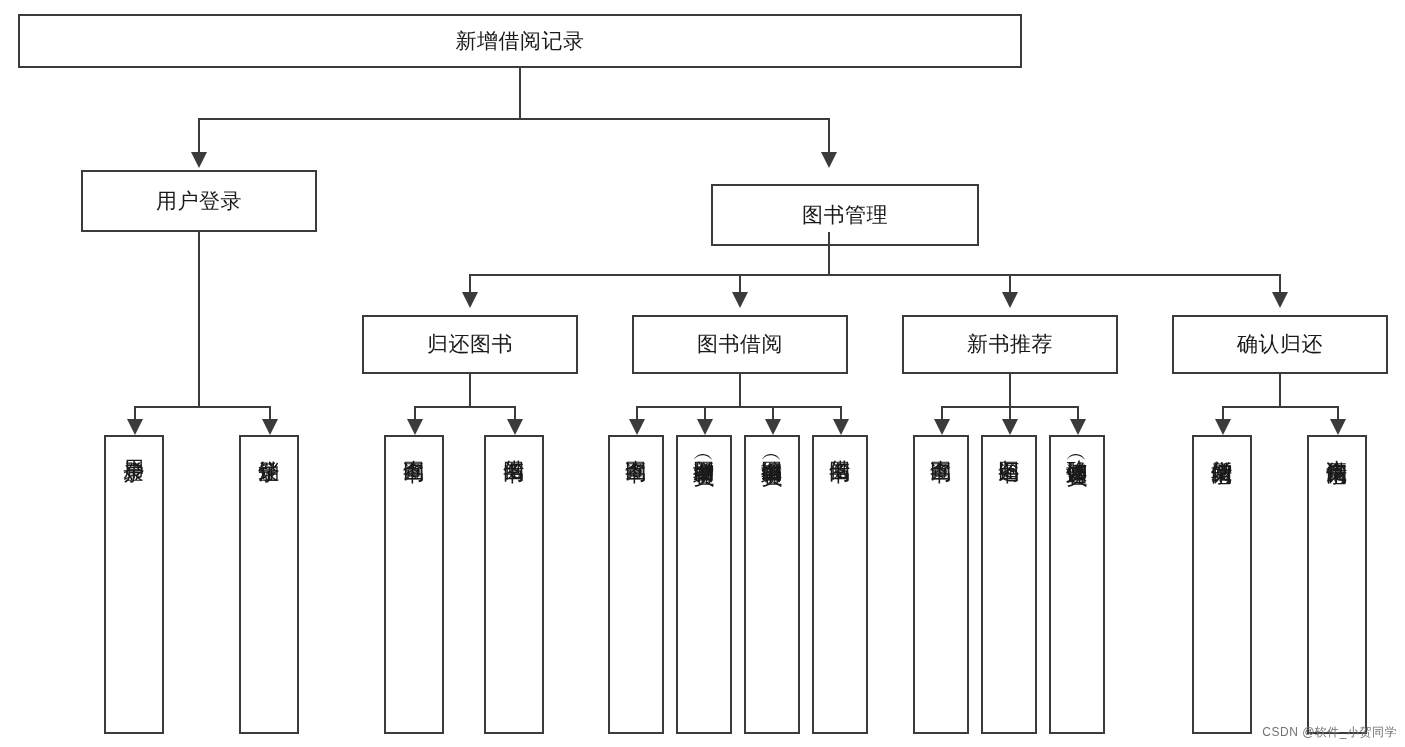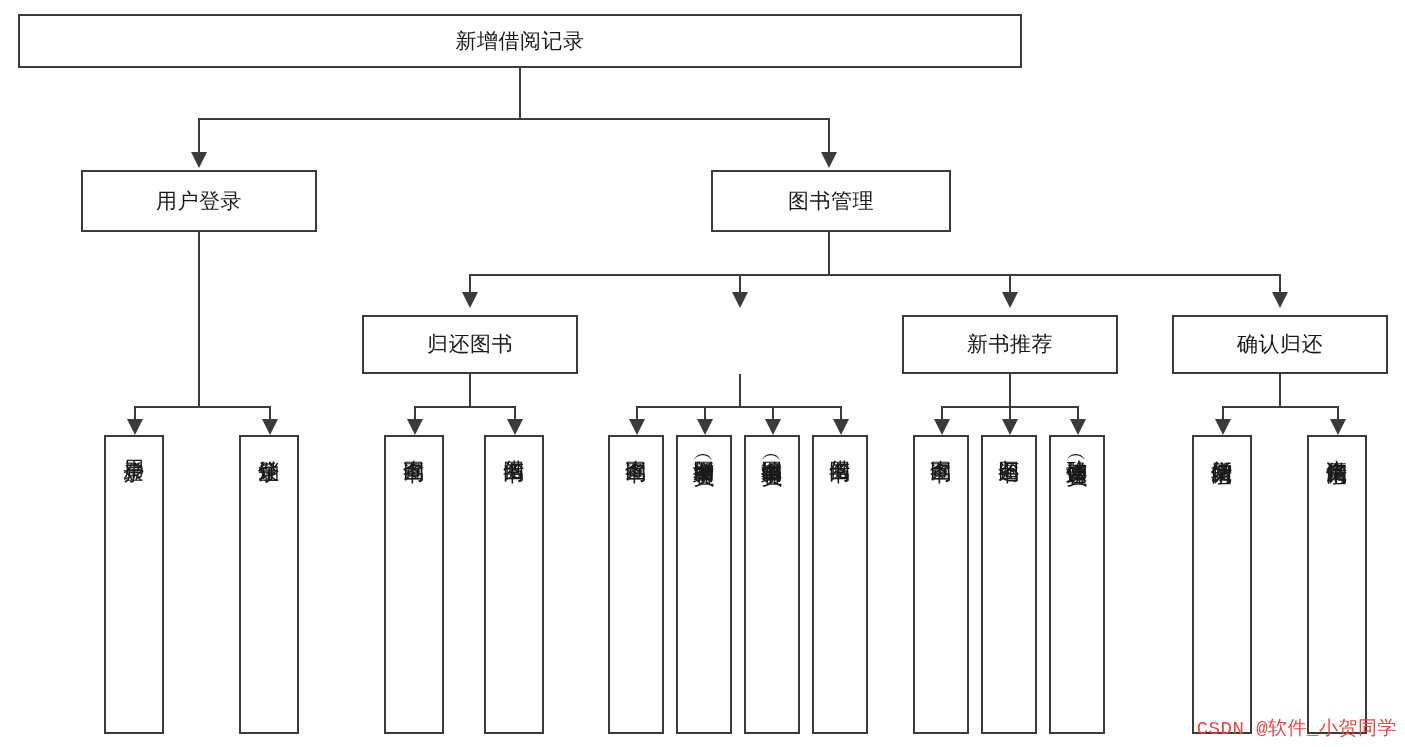--- a/index.html
+++ b/index.html
@@ -58,25 +58,24 @@
     width: 0;
     height: 0;
     border-left: 8px solid transparent;
     border-right: 8px solid transparent;
     border-top: 16px solid #3b3b3b;
   }
   #watermark {
     position: absolute;
     right: 8px;
     bottom: 6px;
-    font-size: 19px;
-    color: #ef4444;
+    font-size: 12px;
+    color: #737373;
     letter-spacing: 0.5px;
     white-space: nowrap;
-    font-family: Liberation Mono, monospace;
   }
 </style>
 </head>
 <body>
 
 <div id="canvas">
 
   <div class="node" style="left:18px; top:14px; width:1004px; height:54px;">
     <span class="node-label">新增借阅记录</span>
   </div>
@@ -85,21 +84,21 @@
 
   <div class="edge h" style="left:198px; top:118px; width:632px;"></div>
   <div class="edge v" style="left:198px; top:118px; height:34px;"></div>
   <div class="arrow" style="left:191px; top:152px;"></div>
   <div class="edge v" style="left:828px; top:118px; height:34px;"></div>
   <div class="arrow" style="left:821px; top:152px;"></div>
 
   <div class="node" style="left:81px; top:170px; width:236px; height:62px;">
     <span class="node-label">用户登录</span>
   </div>
-  <div class="node" style="left:711px; top:170px; width:240px; height:62px;text-align:center;">
+  <div class="node" style="left:711px; top:184px; width:268px; height:62px;text-align:center;">
     <span class="node-label">图书管理</span>
   </div>
 
   <div class="edge v" style="left:198px; top:232px; height:174px;"></div>
   <div class="edge h" style="left:134px; top:406px; width:136px;"></div>
   <div class="edge v" style="left:134px; top:406px; height:13px;"></div>
   <div class="arrow" style="left:127px; top:419px;"></div>
   <div class="edge v" style="left:269px; top:406px; height:13px;"></div>
   <div class="arrow" style="left:262px; top:419px;"></div>
 
@@ -110,20 +109,23 @@
   <div class="edge v" style="left:739px; top:274px; height:18px;"></div>
   <div class="arrow" style="left:732px; top:292px;"></div>
   <div class="edge v" style="left:1009px; top:274px; height:18px;"></div>
   <div class="arrow" style="left:1002px; top:292px;"></div>
   <div class="edge v" style="left:1279px; top:274px; height:18px;"></div>
   <div class="arrow" style="left:1272px; top:292px;"></div>
 
   <div class="node" style="left:362px; top:315px; width:216px; height:59px;">
     <span class="node-label">归还图书</span>
   </div>
+  <div class="node" style="left:632px; top:315px; width:216px; height:59px;">
+    <span class="node-label">图书借阅</span>
+  </div>
   <div class="node" style="left:902px; top:315px; width:216px; height:59px;">
     <span class="node-label">新书推荐</span>
   </div>
   <div class="node" style="left:1172px; top:315px; width:216px; height:59px;">
     <span class="node-label">确认归还</span>
   </div>
 
   <div class="edge v" style="left:469px; top:374px; height:32px;"></div>
   <div class="edge h" style="left:414px; top:406px; width:102px;"></div>
   <div class="edge v" style="left:414px; top:406px; height:13px;"></div>

